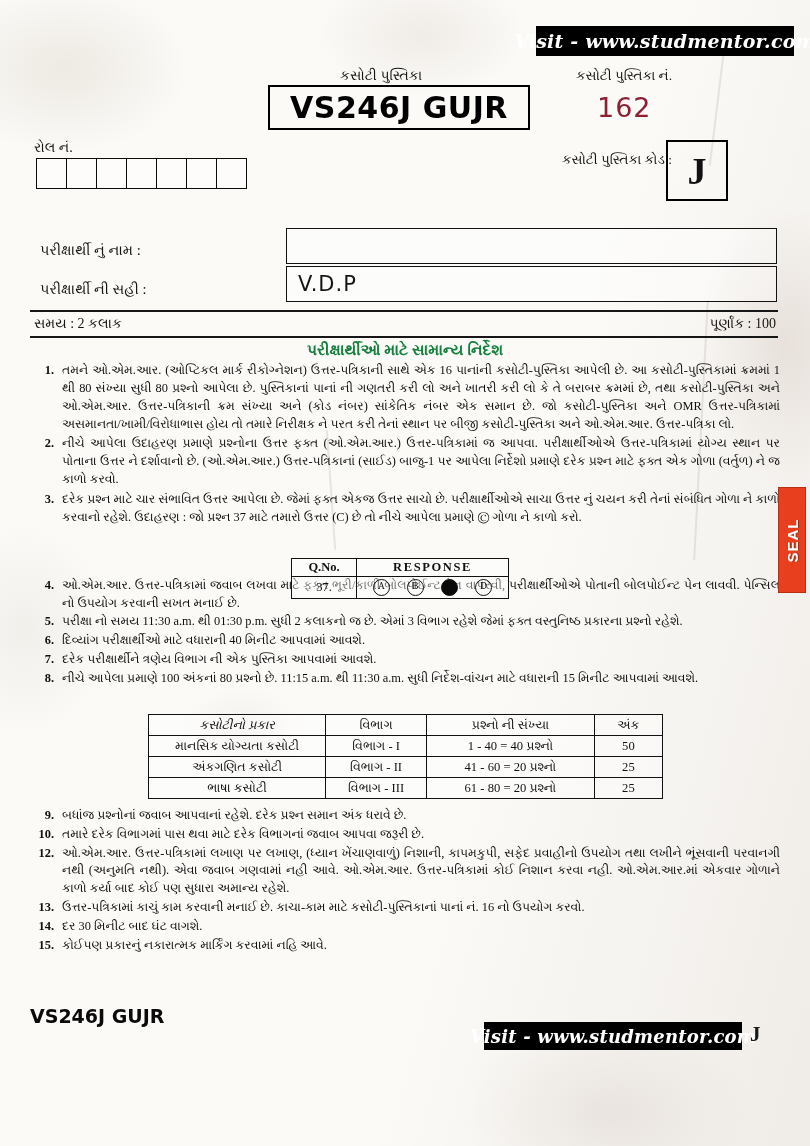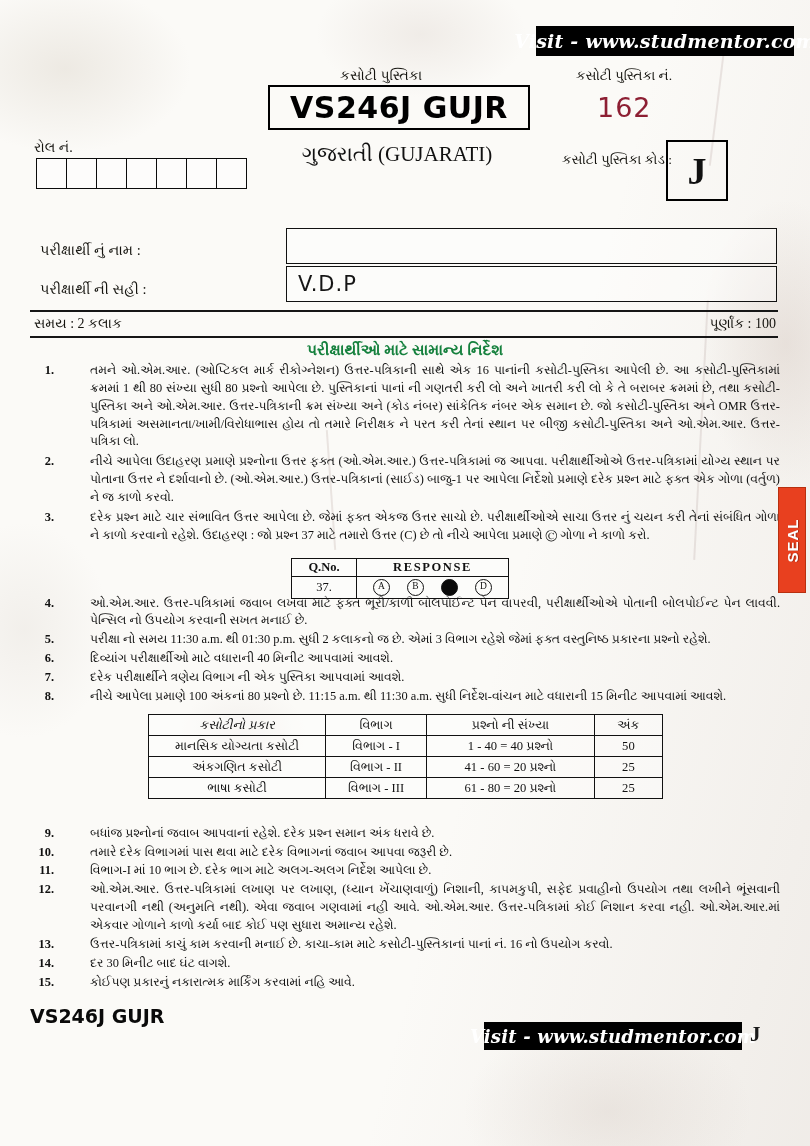--- a/index.html
+++ b/index.html
@@ -111,21 +111,21 @@
   }
   .inst{
     display:flex;align-items:flex-start;
     font-size:12.4px;line-height:1.44;color:#101010;
     margin-bottom:1px;
   }
   .inst .num{
     width:26px;flex:0 0 26px;text-align:right;padding-right:8px;
     font-family:"Liberation Serif",serif;font-weight:600;
   }
-  .inst .txt{flex:1;text-align:justify;margin-left:28px;}
+  .inst .txt{flex:1;text-align:justify;}
 
   
   #response-table{
     position:absolute;left:291px;top:558px;border-collapse:collapse;
     font-family:"Liberation Serif",serif;
   }
   #response-table td,#response-table th{
     border:1.5px solid #111;padding:1px 6px;text-align:center;
     font-size:12.5px;background:rgba(255,255,255,.4);
   }
@@ -188,21 +188,20 @@
 <div class="sheet">
 
   <div class="banner" id="banner-top">Visit - www.studmentor.com</div>
 
   <div class="lbl-gu" id="label-booklet-top">કસોટી પુસ્તિકા</div>
 
   <div id="title-box">
     <span id="title-code">VS246J GUJR</span>
   </div>
 
-  <div id="subject-title">ગુજરાતી (GUJARATI)</div>
 
   <div class="lbl-gu" id="label-booklet-no">કસોટી પુસ્તિકા નં.</div>
   <div id="booklet-number">162</div>
 
   <div class="lbl-gu" id="label-booklet-code">કસોટી પુસ્તિકા કોડ :</div>
   <div id="code-box">
     <span id="code-letter">J</span>
   </div>
 
   <div class="lbl-gu" id="label-roll">રોલ નં.</div>
@@ -267,24 +266,20 @@
     </div>
 
     <div style="height:118px;"></div>
     <div class="inst">
       <span class="num">9.</span>
       <span class="txt">બધાંજ પ્રશ્નોનાં જવાબ આપવાનાં રહેશે.  દરેક પ્રશ્ન સમાન અંક ધરાવે છે.</span>
     </div>
     <div class="inst">
       <span class="num">10.</span>
       <span class="txt">તમારે દરેક વિભાગમાં પાસ થવા માટે દરેક વિભાગનાં જવાબ આપવા જરૂરી છે.</span>
-    </div>
-    <div class="inst">
-      <span class="num">11.</span>
-      <span class="txt">વિભાગ-I માં 10 ભાગ છે.  દરેક ભાગ માટે અલગ-અલગ નિર્દેશ આપેલા છે.</span>
     </div>
     <div class="inst">
       <span class="num">12.</span>
       <span class="txt">ઓ.એમ.આર. ઉત્તર-પત્રિકામાં લખાણ પર લખાણ, (ધ્યાન ખેંચાણવાળું) નિશાની, કાપમકુપી, સફેદ પ્રવાહીનો ઉપયોગ તથા લખીને ભૂંસવાની પરવાનગી નથી (અનુમતિ નથી).  એવા જવાબ ગણવામાં નહી આવે.  ઓ.એમ.આર. ઉત્તર-પત્રિકામાં કોઈ નિશાન કરવા નહી. ઓ.એમ.આર.માં એકવાર ગોળાને કાળો કર્યા બાદ કોઈ પણ સુધારા અમાન્ય રહેશે.</span>
     </div>
     <div class="inst">
       <span class="num">13.</span>
       <span class="txt">ઉત્તર-પત્રિકામાં કાચું કામ કરવાની મનાઈ છે.  કાચા-કામ માટે કસોટી-પુસ્તિકાનાં પાનાં નં. 16 નો ઉપયોગ કરવો.</span>
     </div>
     <div class="inst">

